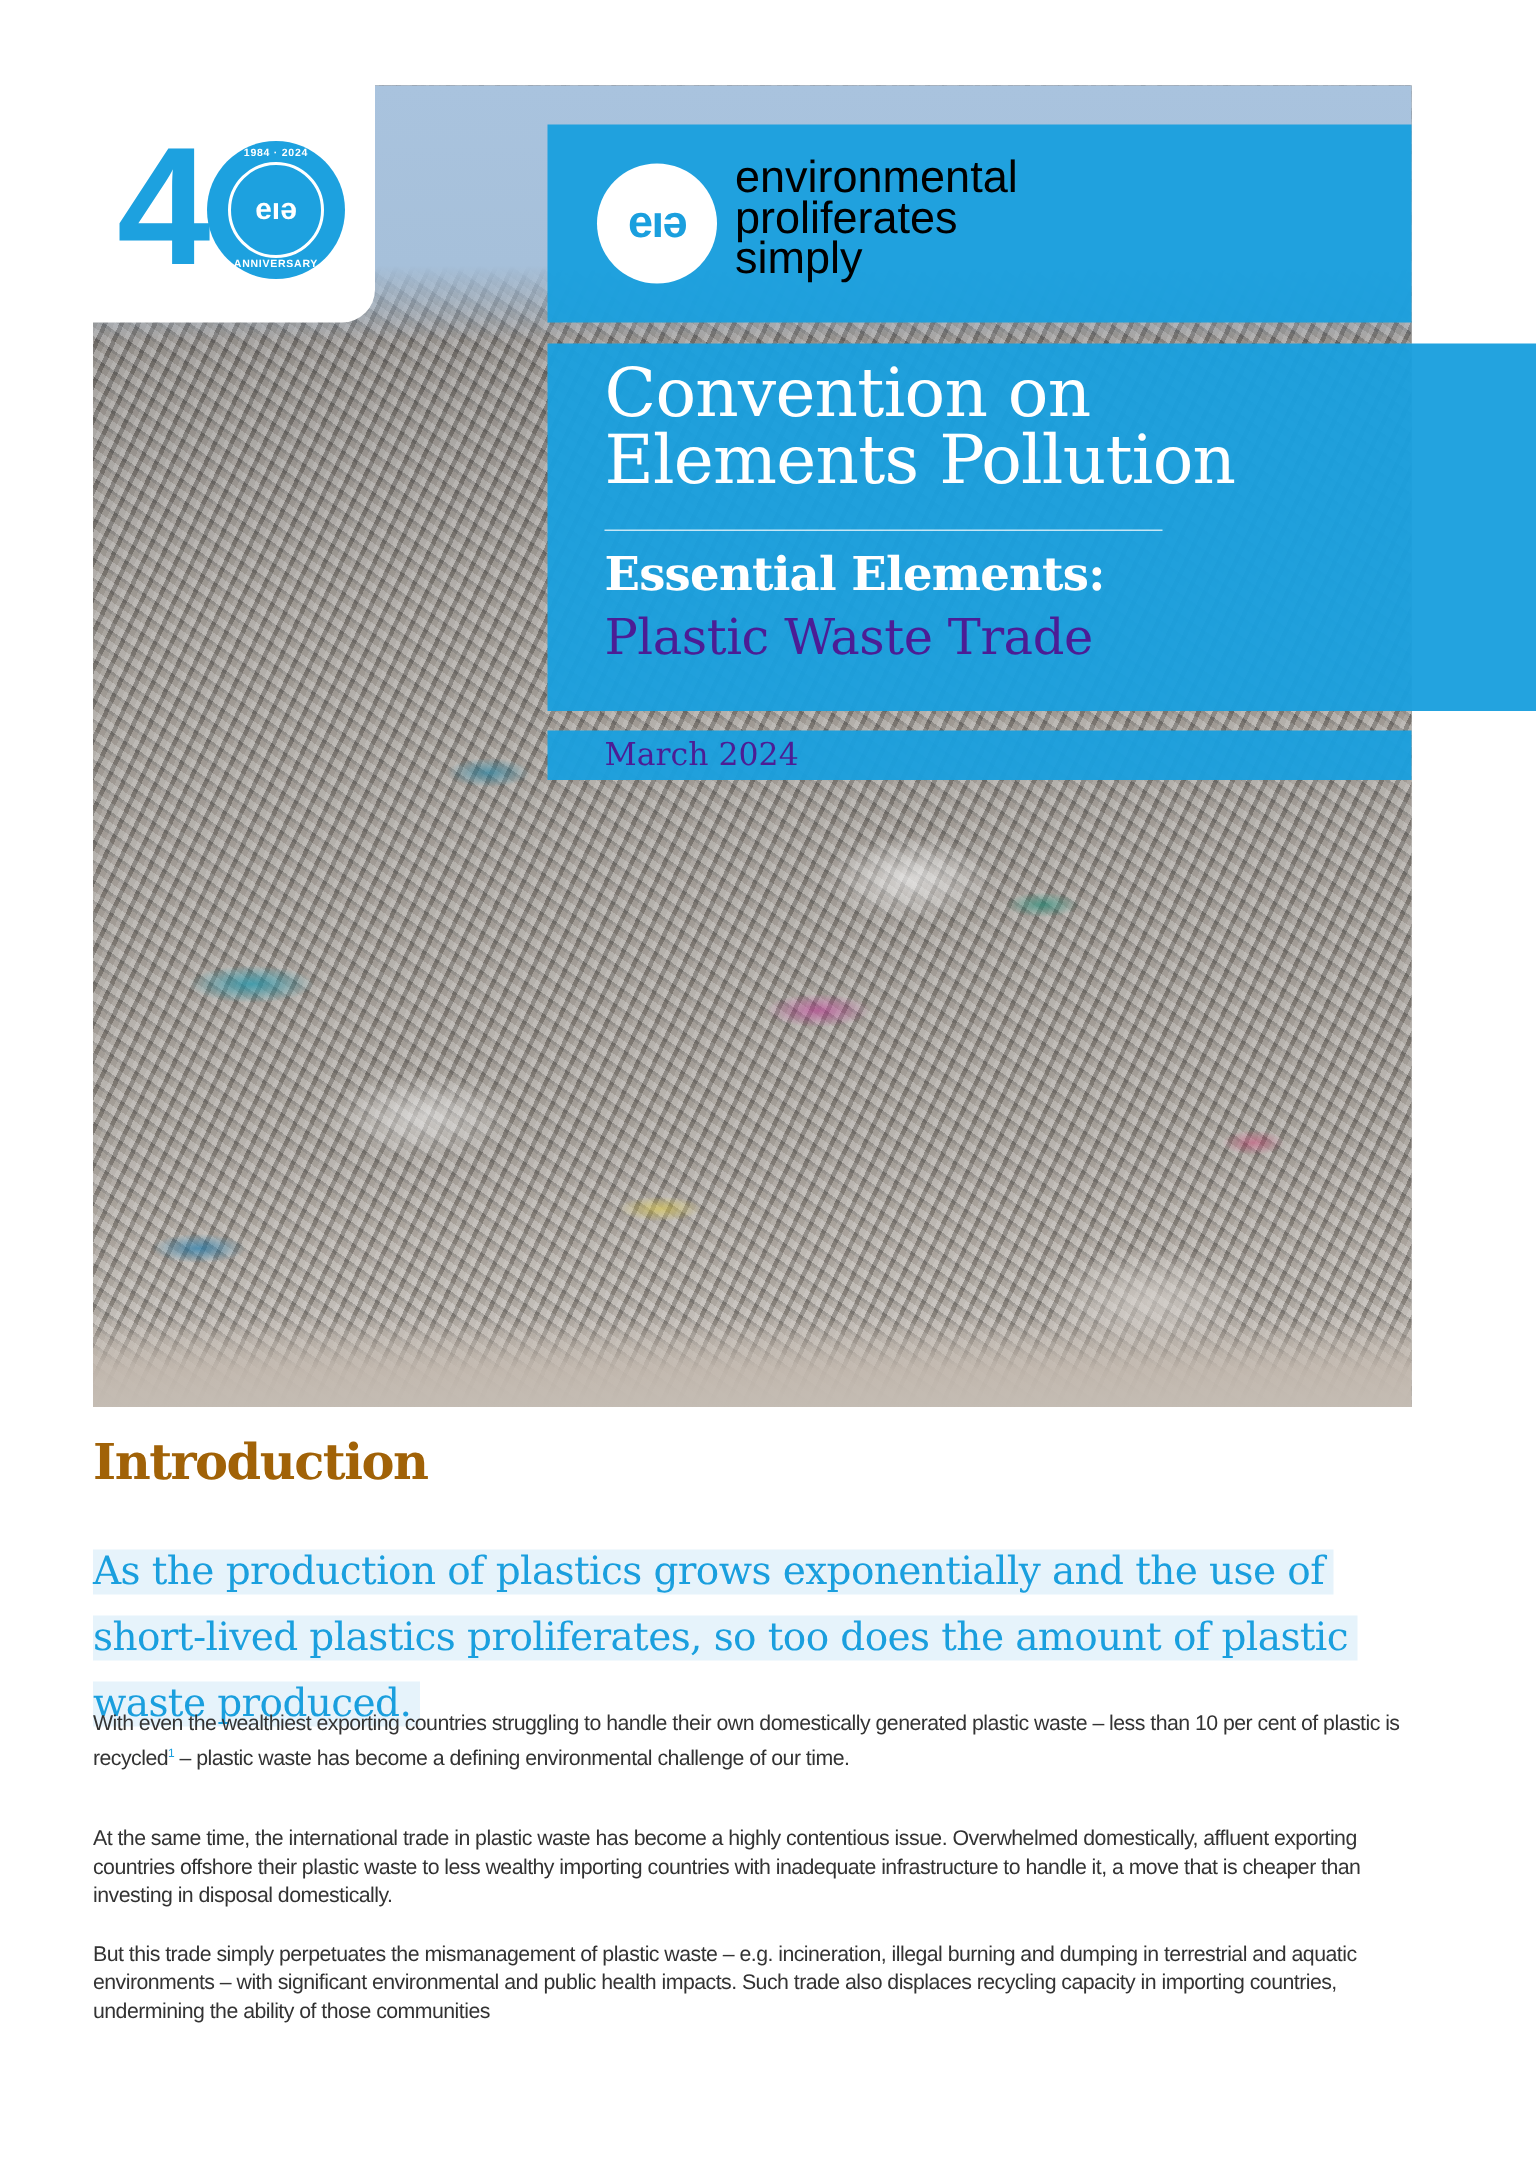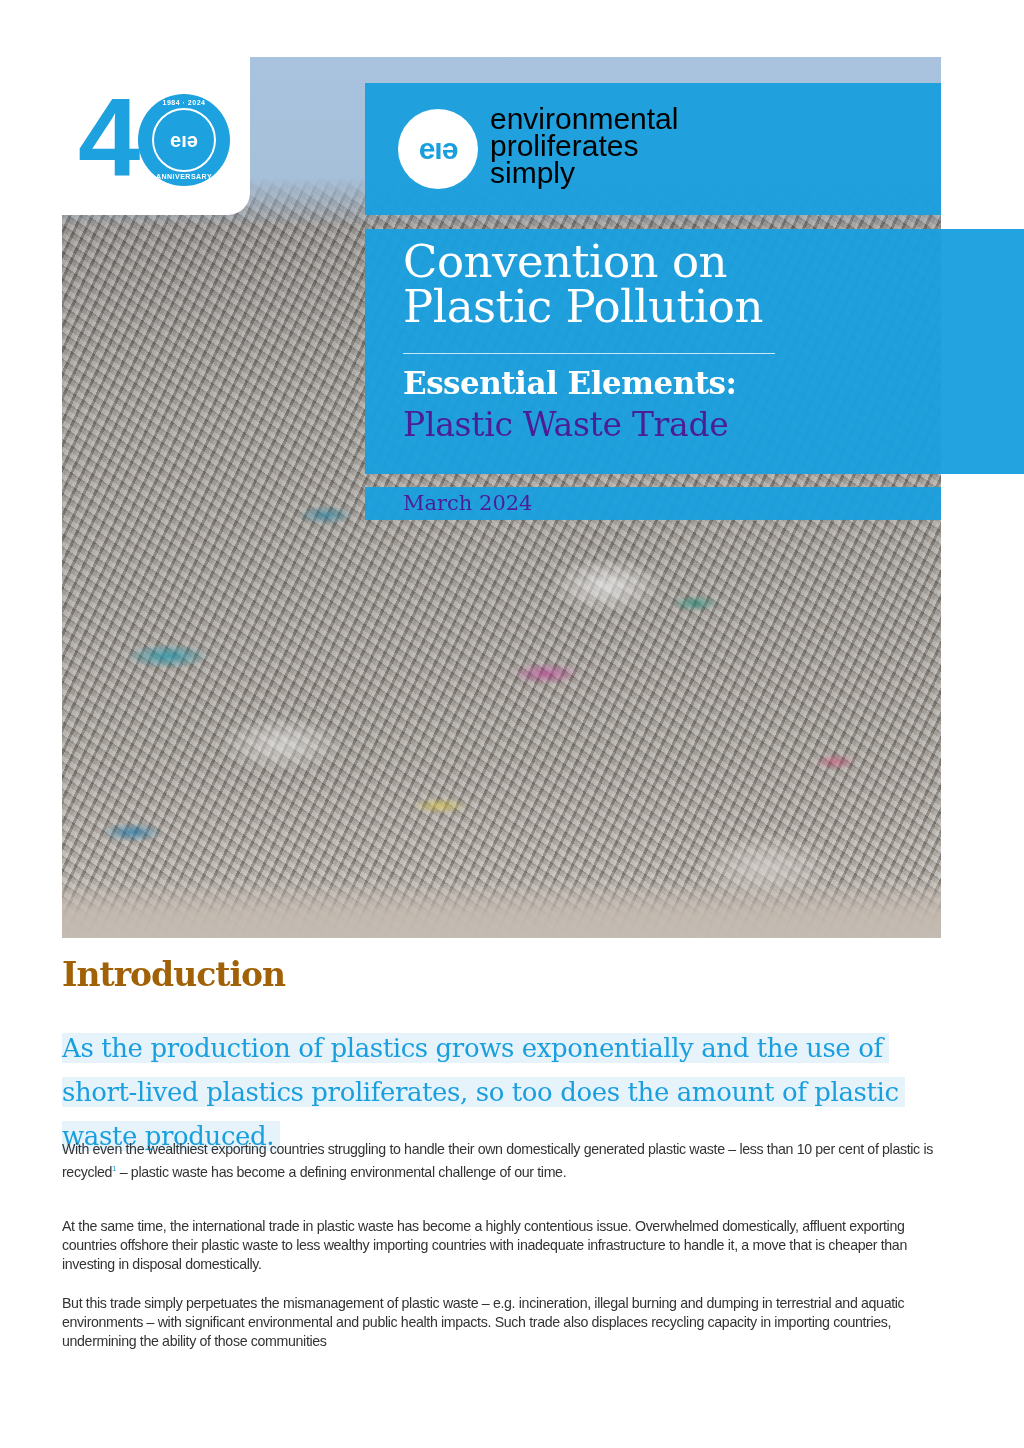--- a/index.html
+++ b/index.html
@@ -133,21 +133,21 @@
   <div class="agency-name">
     <div>environmental</div>
     <div>proliferates</div>
     <div>simply</div>
   </div>
 </div>
 
 <div class="panel panel-title">
   <div class="title-main">
     <div>Convention on</div>
-    <div>Plastic Pollution</div>
+    <div>Elements Pollution</div>
   </div>
   <div class="title-rule"></div>
   <div class="subtitle-bold">Essential Elements:</div>
   <div class="subtitle-light">Plastic Waste Trade</div>
 </div>
 
 <div class="panel panel-date">
   <div class="date-text">March 2024</div>
 </div>
 

